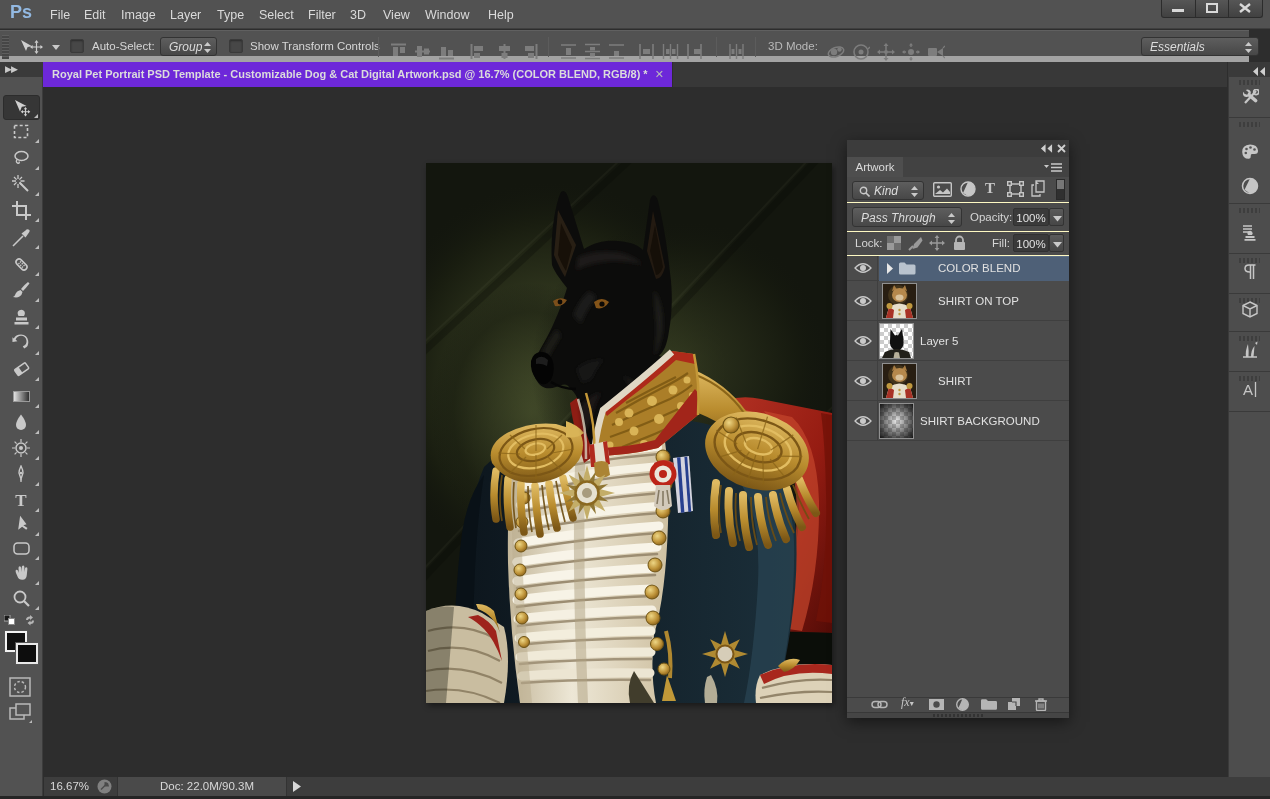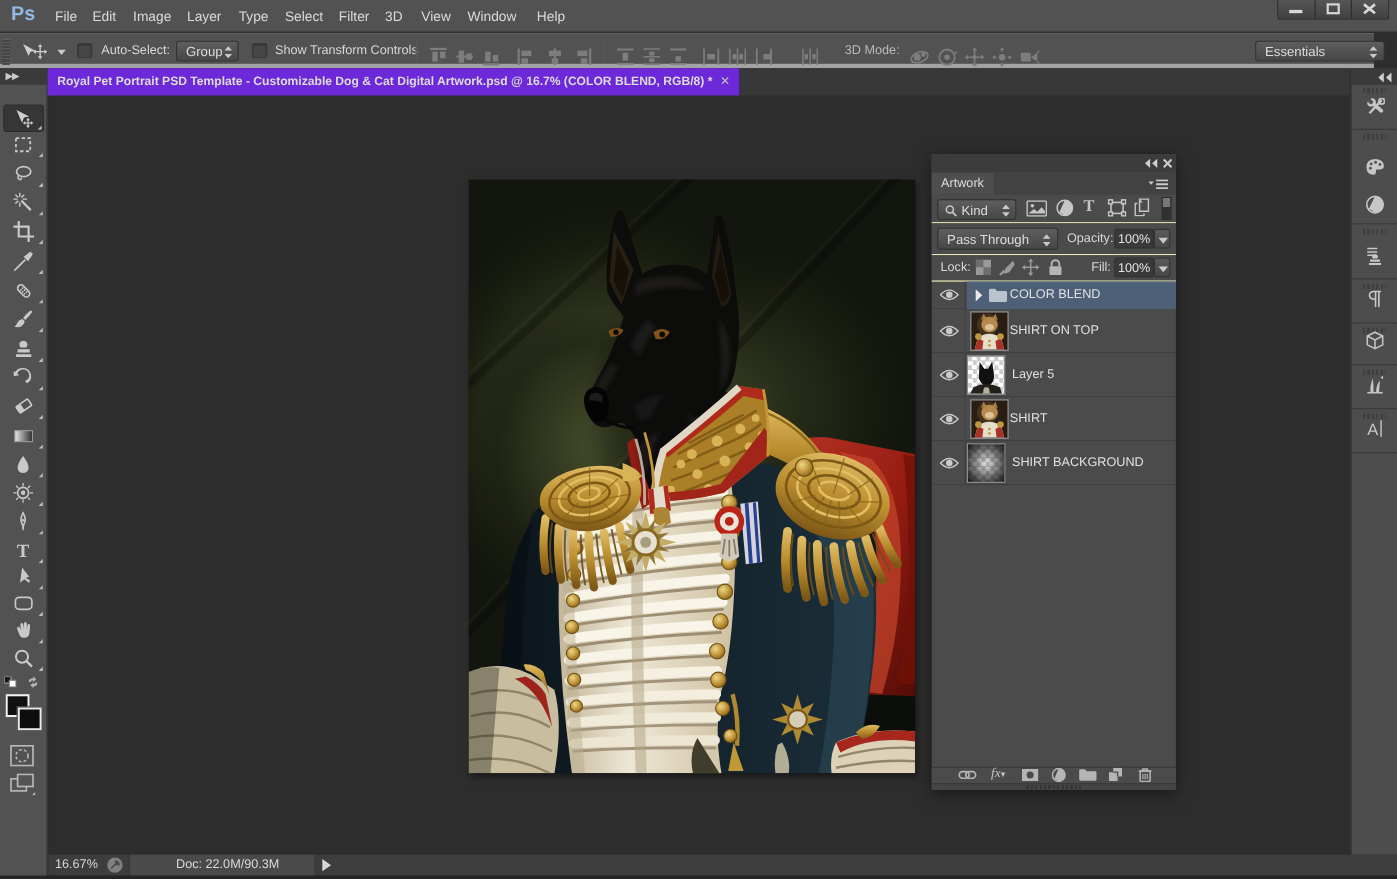--- a/index.html
+++ b/index.html
@@ -16,26 +16,26 @@
 
 
 #winbtns { position:absolute; left:1161px; top:0px; width:102px; height:18px;
   background:linear-gradient(#565656,#414141); border:1px solid #2c2c2c; border-top:none;
   border-radius:0 0 3px 3px; display:flex; }
 #winbtns div { flex:1; border-right:1px solid #2c2c2c; position:relative; }
 #winbtns div:last-child { border-right:none; }
 
 
 #optbar { position:absolute; left:0; top:30px; width:1249px; height:32px;
-  background:#525252; border-top:1px solid #606060; border-bottom:4px solid #a3a3a3; }
+  background:#525252; border-top:1px solid #606060; border-bottom:6px solid #a3a3a3; }
 .optlabel { position:absolute; font-size:11.5px; color:#d6d6d6; top:9px; }
 .chk { position:absolute; top:8px; width:14px; height:14px; background:#474747;
   border:1px solid #3a3a3a; border-radius:2px; box-shadow:inset 0 1px 2px rgba(0,0,0,.4); }
 .dd { position:absolute; background:linear-gradient(#5e5e5e,#474747);
-  border:1px solid #333; border-radius:3px; color:#dcdcdc; font-size:12px; }
+  border:1px solid #333; border-radius:3px; color:#dcdcdc; font-size:12px;font-style:italic; }
 .vsep { position:absolute; top:6px; width:1px; height:20px; background:#434343;
   border-right:1px solid #5c5c5c; }
 .oicon { position:absolute; top:11px; }
 
 
 #tabstrip { position:absolute; left:43px; top:62px; width:1184px; height:25px; background:#383838; }
 #doctab { position:absolute; left:0px; top:0px; width:630px; height:25px; background:#6d28d9;
   border-right:1px solid #2e2e2e; color:#dcdcdc; font-size:11px; font-weight:bold;
   line-height:25px; padding-left:9px; white-space:nowrap; }
 #doctab .x { font-weight:normal; color:#bbb; margin-left:7px; font-size:11px; }
@@ -79,21 +79,21 @@
 .lp-sep { border-bottom:1px solid #fef9c3; }
 .lp-label { position:absolute; font-size:11.5px; color:#d6d6d6; }
 .darkbox { position:absolute; background:#3a3a3a; border:1px solid #313131; border-radius:2px;
   color:#e2e2e2; font-size:11.5px; text-align:center; }
 .ddarrow { position:absolute; background:linear-gradient(#5a5a5a,#464646); border:1px solid #333;
   border-radius:2px; }
 
 
 .lrow { position:absolute; left:0; width:222px; height:40px; border-bottom:1px solid #3f3f3f; }
 .eyecell { position:absolute; left:0; top:0; width:31px; height:100%; border-right:1px solid #3f3f3f; }
-.lname { position:absolute; left:71px; font-size:11.5px; color:#e0e0e0; }
+.lname { position:absolute; left:91px; font-size:11.5px; color:#e0e0e0; }
 .thumb { position:absolute; left:36px; width:33px; height:34px; outline:1px solid #909090; }
 .checker { background:
   repeating-conic-gradient(#ffffff 0 25%, #cccccc 0 50%) 0 0/8px 8px; }
 .t-vig { position:relative; }
 .t-vig::after { content:""; position:absolute; inset:0;
   background:radial-gradient(ellipse at 50% 50%, rgba(20,20,20,.1) 0%, rgba(10,10,10,.75) 75%, rgba(5,5,5,.92) 100%); }
 .t-bg { background:
   radial-gradient(circle 9px at 42% 40%, #7a6126 0 40%, transparent 75%),
   radial-gradient(circle 14px at 60% 65%, #57431c 0 40%, transparent 80%),
   #2e2413; }

